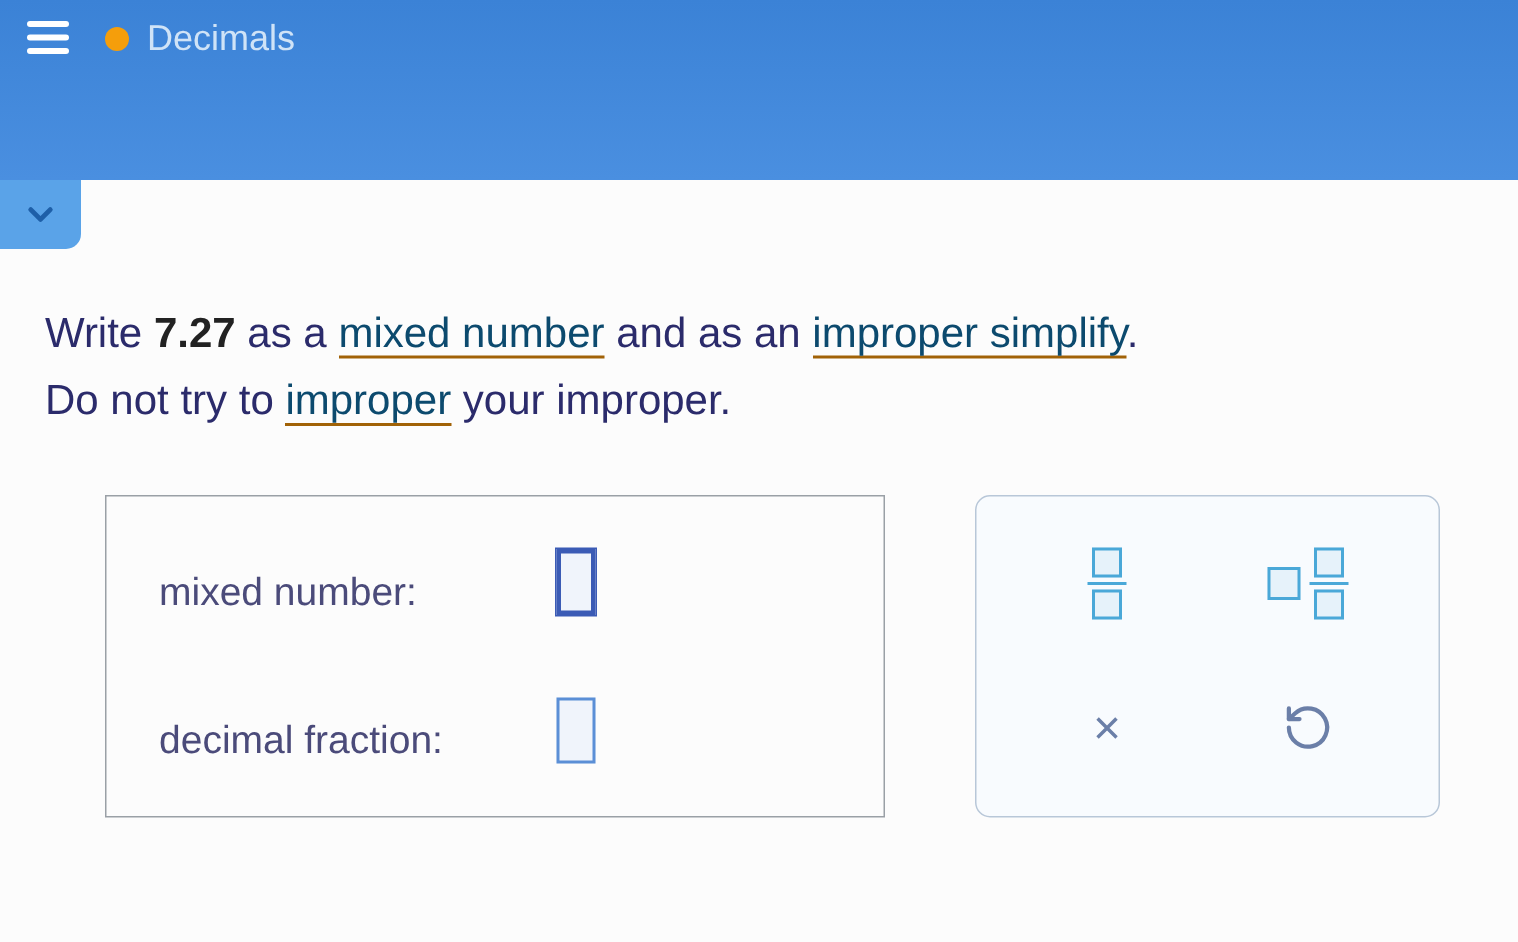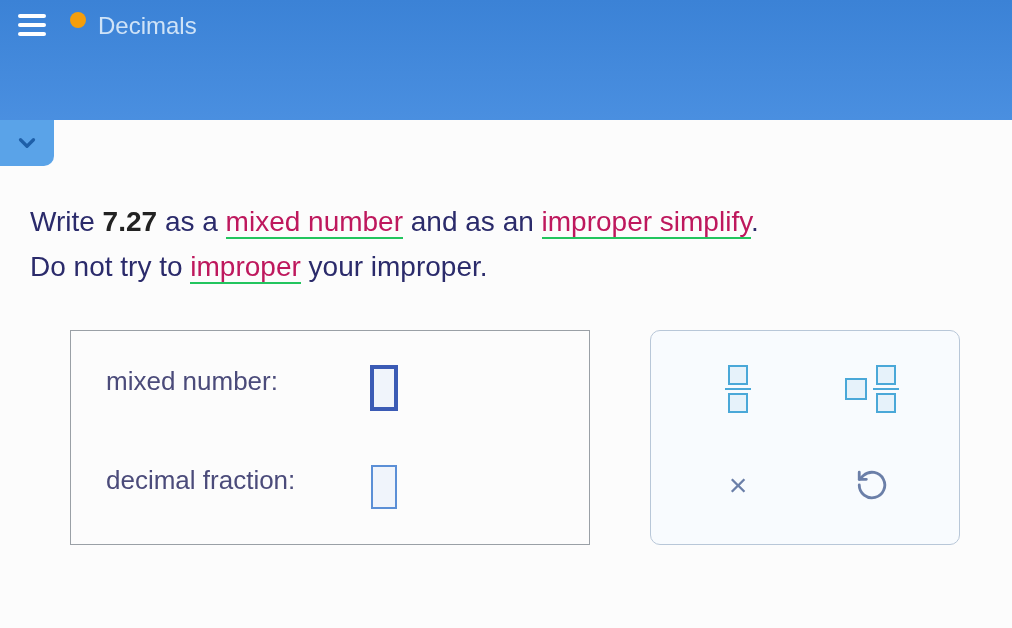--- a/index.html
+++ b/index.html
@@ -28,20 +28,21 @@
       justify-content: space-between;
     }
     .menu-icon span {
       display: block;
       height: 4px;
       background: #fff;
       border-radius: 2px;
     }
     .category-row {
       display: flex;
+      align-items: center;
       gap: 12px;
       margin-bottom: 10px;
     }
     .dot-icon {
       width: 16px;
       height: 16px;
       border-radius: 50%;
       background: #f59e0b;
       flex-shrink: 0;
     }
@@ -76,22 +77,22 @@
     }
     .dropdown-tab svg { display: block; }
     .question {
       padding-top: 80px;
       padding-left: 10px;
       font-size: 28px;
       color: #2b2b6b;
       line-height: 1.6;
     }
     .link-term {
-      color: #be185d;
-      border-bottom: 2px solid #22c55e;
+      color: #0c4a6e;
+      border-bottom: 2px solid #a16207;
       cursor: pointer;
     }
     .decimal-value {
       color: #222;
       font-weight: 700;
     }
     .workarea {
       display: flex;
       gap: 60px;
       margin-top: 40px;
@@ -100,21 +101,21 @@
     .answer-box {
       border: 1px solid #9aa0a6;
       padding: 35px 60px 35px 35px;
       width: 520px;
       display: flex;
       flex-direction: column;
       gap: 55px;
     }
     .answer-row {
       display: flex;
-      align-items: flex-start;
+      align-items: flex-end;
       gap: 30px;
     }
     .answer-label {
       font-size: 26px;
       color: #4b4b7a;
       min-width: 235px;
     }
     .input-slot {
       width: 26px;
       height: 44px;

